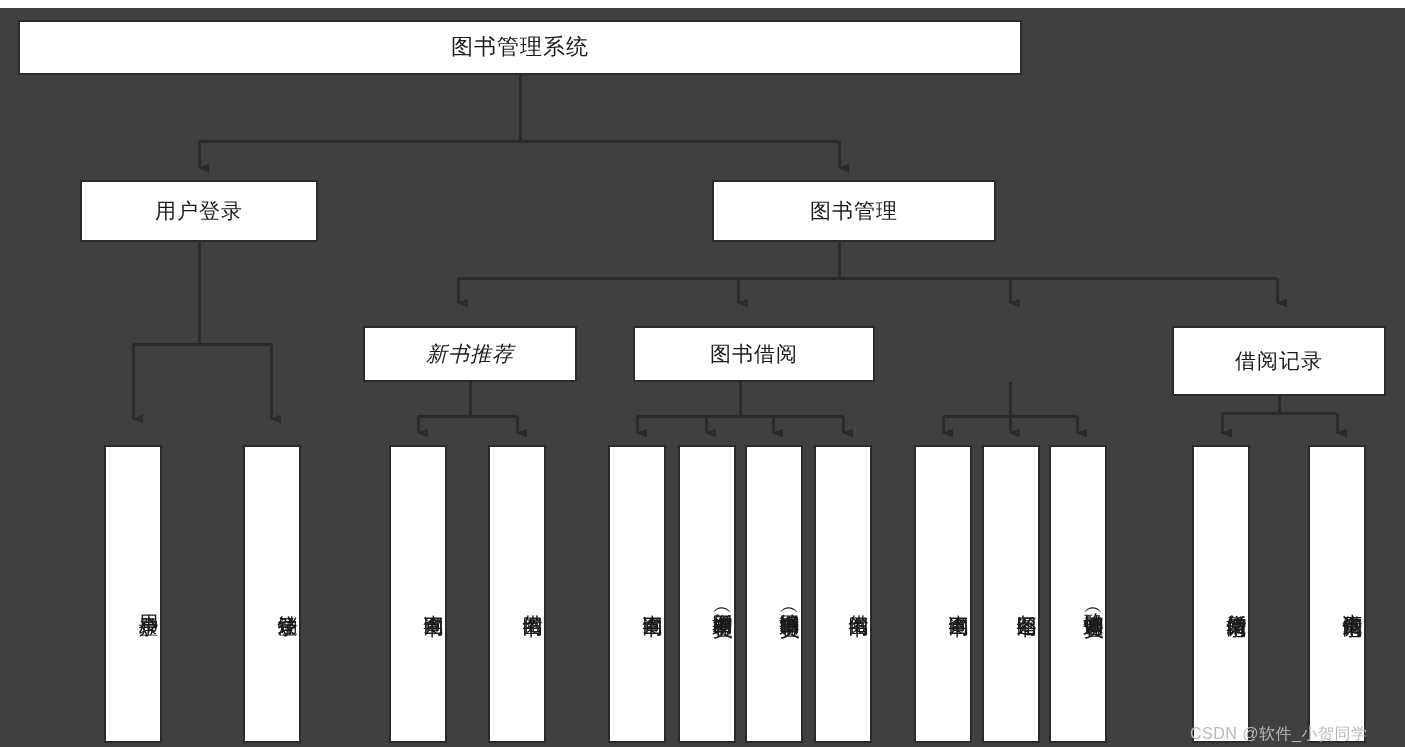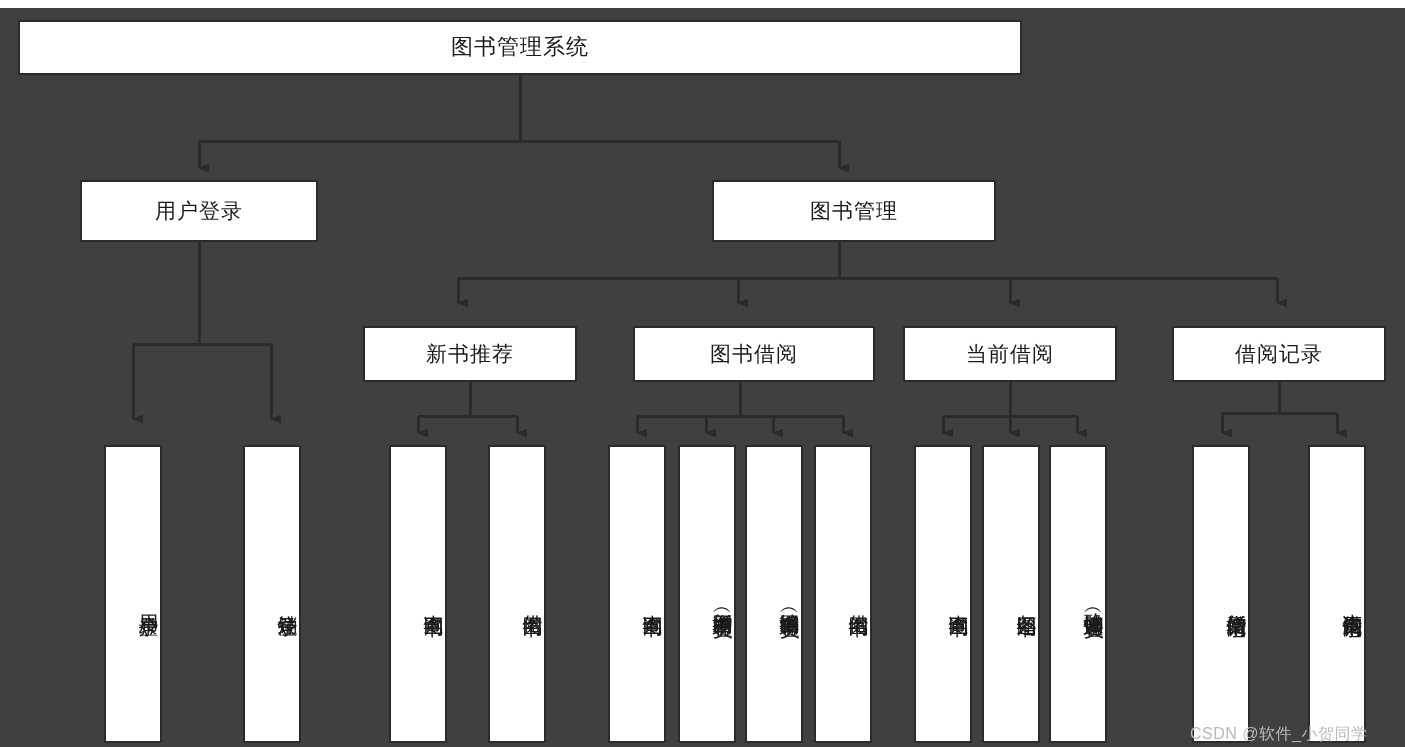--- a/index.html
+++ b/index.html
@@ -131,30 +131,27 @@
     <span class="node-label">图书管理系统</span>
   </div>
 
   <div class="node-box horiz" style="left:80px; top:172px; width:238px; height:62px;">
     <span class="node-label">用户登录</span>
   </div>
   <div class="node-box horiz" style="left:712px; top:172px; width:284px; height:62px;">
     <span class="node-label">图书管理</span>
   </div>
 
-  <div class="node-box horiz" style="left:363px; top:318px; width:214px; height:56px;">
+  <div class="node-box horiz" style="left:363px; top:318px; width:214px; height:56px;font-style:italic;">
     <span class="node-label">新书推荐</span>
   </div>
   <div class="node-box horiz" style="left:633px; top:318px; width:242px; height:56px;">
     <span class="node-label">图书借阅</span>
   </div>
-  <div class="node-box horiz" style="left:903px; top:318px; width:214px; height:56px;">
-    <span class="node-label">当前借阅</span>
-  </div>
-  <div class="node-box horiz" style="left:1172px; top:318px; width:214px; height:56px;">
+  <div class="node-box horiz" style="left:1172px; top:318px; width:214px; height:70px;">
     <span class="node-label">借阅记录</span>
   </div>
 
   <div class="node-box vert" style="left:104px; top:437px; width:58px; height:298px;">
     <span class="node-label">用户登录</span>
   </div>
   <div class="node-box vert" style="left:243px; top:437px; width:58px; height:298px;">
     <span class="node-label">注销登录</span>
   </div>
 

